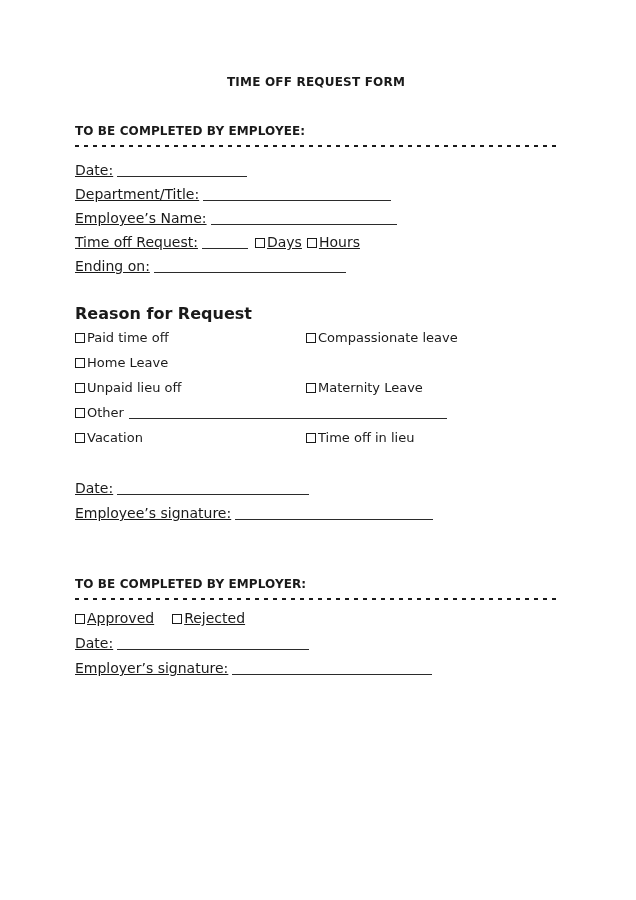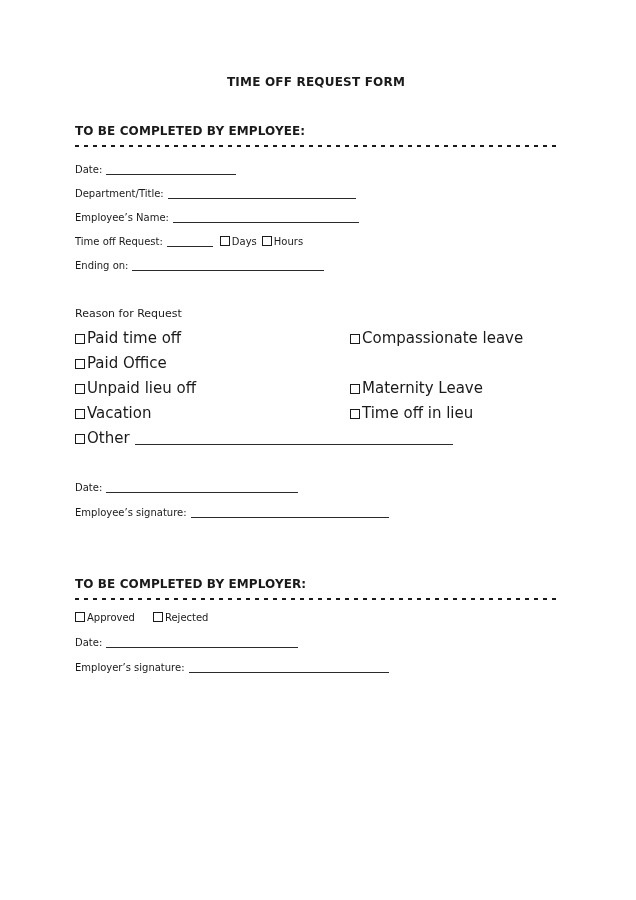--- a/index.html
+++ b/index.html
@@ -27,49 +27,50 @@
     line-height: 14px;
     font-weight: bold;
     letter-spacing: 0.1px;
   }
   .dashed-rule {
     height: 2px;
     margin-top: 7px;
     background: repeating-linear-gradient(90deg, #1a1a1a 0 4px, transparent 4px 9px);
   }
   .row {
-    font-size: 10px;
+    font-size: 14px;
     line-height: 14px;
     margin-top: 10px;
     white-space: nowrap;
+    text-decoration: underline;
   }
   .row.first { margin-top: 16px; }
   .sub-heading {
     margin-top: 34px;
-    font-size: 11px;
+    font-size: 16px;
     line-height: 14px;
-    font-weight: normal;
+    font-weight: bold;
   }
   .fill-line {
     display: inline-block;
     border-bottom: 1px solid #2b2b2b;
     height: 1px;
     vertical-align: -2px;
     margin-left: 4px;
   }
   .cb {
     display: inline-block;
     width: 8px;
     height: 8px;
     border: 1px solid #1a1a1a;
     vertical-align: -1px;
     margin-right: 2px;
     background: #ffffff;
   }
-  .reason-row { display: flex; margin-top: 11px; font-size: 15px; line-height: 14px; gap: 44px; }
+  .reason-row { display: flex; margin-top: 11px; font-size: 13px; line-height: 14px; }
   .reason-row.first { margin-top: 10px; }
   .reason-left { width: 231px; white-space: nowrap; }
   .reason-right { flex: 1; white-space: nowrap; }
   .gap-lg { margin-top: 36px; }
   .gap-md { margin-top: 11px; }
   .employer-heading { margin-top: 57px; }
   .decision-heading { margin-top: 16px; }
   .cb-second { margin-left: 18px; }
 </style>
 </head>
@@ -109,45 +110,45 @@
     <div class="reason-left">
       <span class="cb"></span><span>Paid time off</span>
     </div>
     <div class="reason-right">
       <span class="cb"></span><span>Compassionate leave</span>
     </div>
   </div>
 
   <div class="reason-row">
     <div class="reason-right">
-      <span class="cb"></span><span>Paid Office</span>
+      <span class="cb"></span><span>Home Leave</span>
     </div>
   </div>
 
   <div class="reason-row">
     <div class="reason-left">
       <span class="cb"></span><span>Unpaid lieu off</span>
     </div>
     <div class="reason-right">
       <span class="cb"></span><span>Maternity Leave</span>
     </div>
   </div>
 
   <div class="reason-row">
+    <div>
+      <span class="cb"></span><span>Other</span><span class="fill-line" style="width:318px; margin-left:5px"></span>
+    </div>
+  </div>
+
+  <div class="reason-row">
     <div class="reason-left">
       <span class="cb"></span><span>Vacation</span>
     </div>
     <div class="reason-right">
       <span class="cb"></span><span>Time off in lieu</span>
-    </div>
-  </div>
-
-  <div class="reason-row">
-    <div>
-      <span class="cb"></span><span>Other</span><span class="fill-line" style="width:318px; margin-left:5px"></span>
     </div>
   </div>
 
   <div class="row gap-lg">
     <span>Date:</span><span class="fill-line" style="width:192px"></span>
   </div>
 
   <div class="row gap-md">
     <span>Employee’s signature:</span><span class="fill-line" style="width:198px"></span>
   </div>

